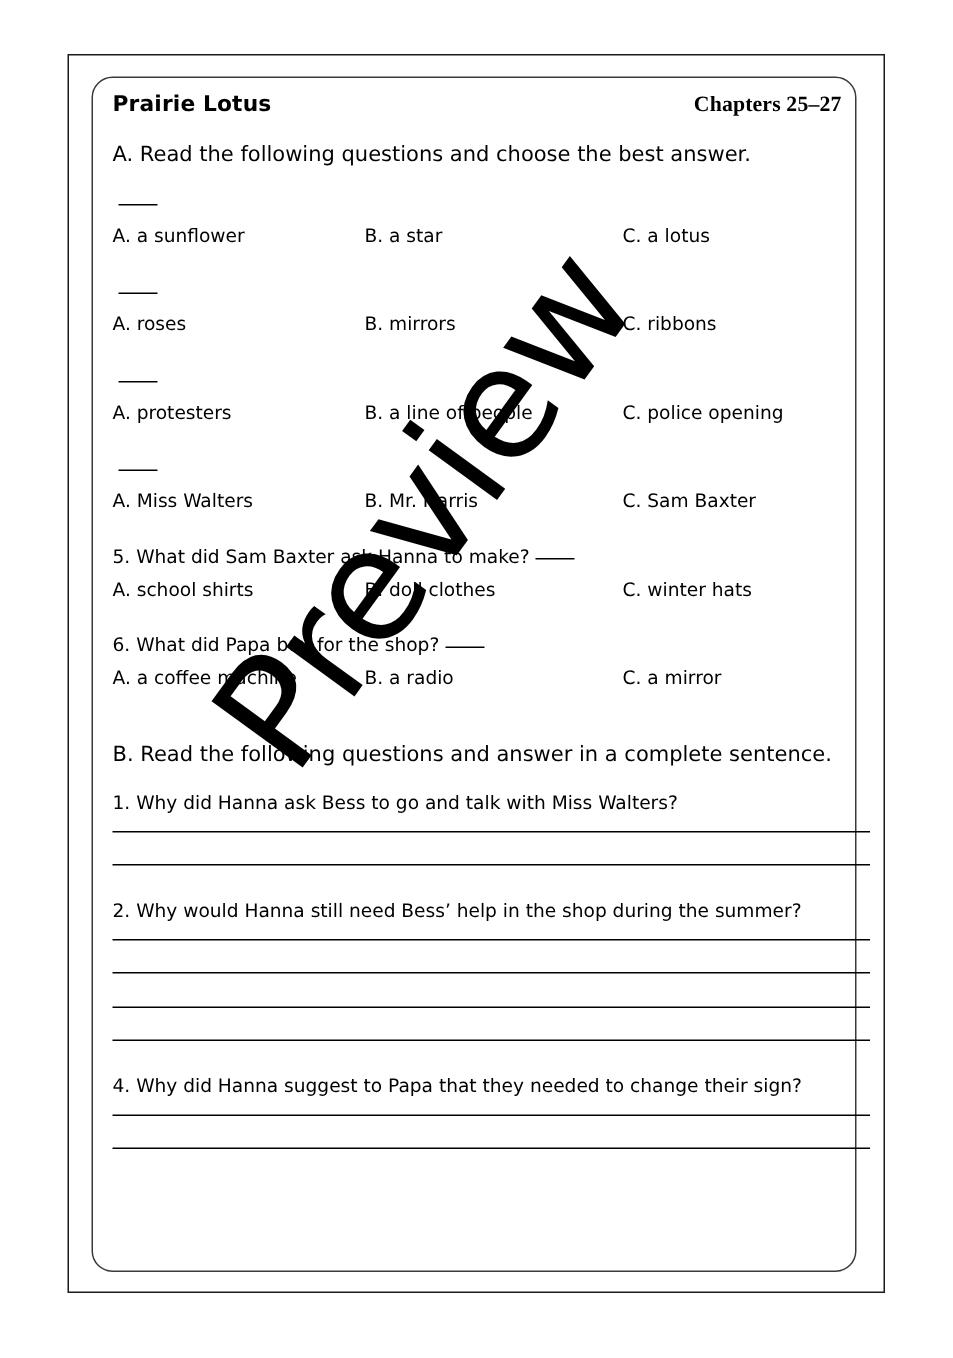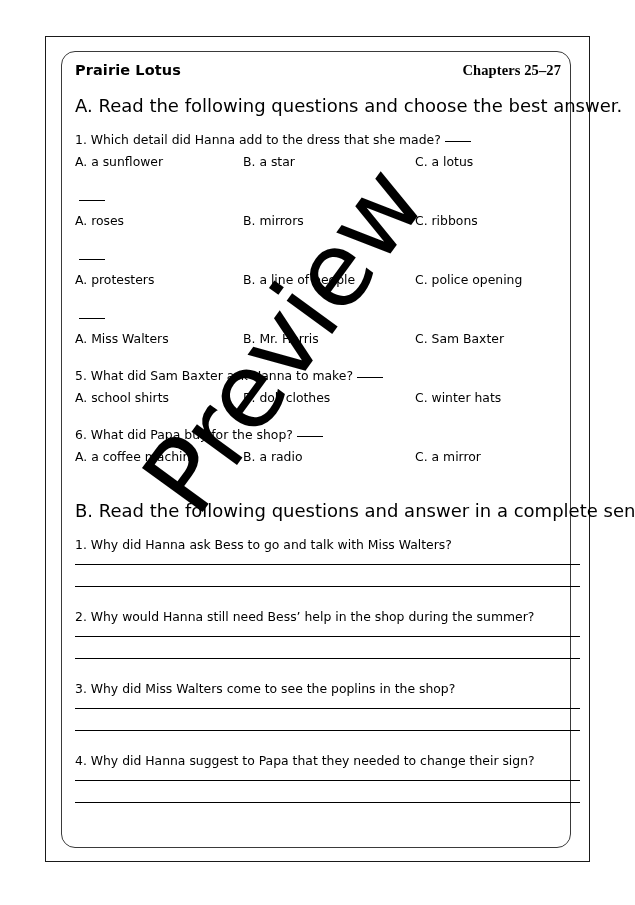--- a/index.html
+++ b/index.html
@@ -69,21 +69,21 @@
   }
   .doc-chapters {
     font-size: 14.5px;
     font-weight: bold;
     letter-spacing: 0.1px;
     font-family: Liberation Serif, serif;
   }
 
   
   .section-heading {
-    font-size: 18px;
+    font-size: 14px;
     margin-bottom: 16px;
     white-space: nowrap;
   }
   .question-line {
     font-size: 12.4px;
     margin-bottom: 7px;
     white-space: nowrap;
   }
   .blank-short {
     display: inline-block;
@@ -165,21 +165,21 @@
 <div class="content">
 
   <div class="header-row">
     <div class="doc-title">Prairie Lotus</div>
     <div class="doc-chapters">Chapters 25–27</div>
   </div>
 
   <div class="section-heading">A. Read the following questions and choose the best answer.</div>
 
   <div class="question-line">
-    <span>1. Which detail did Hanna add to the dress that she made?</span><span class="blank-short"></span>
+    <span class="blank-short"></span>
   </div>
   <div class="options-row">
     <span class="opt opt-a">A. a sunflower</span>
     <span class="opt opt-b">B. a star</span>
     <span class="opt opt-c">C. a lotus</span>
   </div>
 
   <div class="question-line">
     <span class="blank-short"></span>
   </div>
@@ -235,21 +235,20 @@
       <div class="answer-line"></div>
       <div class="answer-line"></div>
     </div>
 
     <div class="free-question">2. Why would Hanna still need Bess’ help in the shop during the summer?</div>
     <div class="answer-lines">
       <div class="answer-line"></div>
       <div class="answer-line"></div>
     </div>
 
-    <div class="free-question">3. Why did Miss Walters come to see the poplins in the shop?</div>
     <div class="answer-lines">
       <div class="answer-line"></div>
       <div class="answer-line"></div>
     </div>
 
     <div class="free-question">4. Why did Hanna suggest to Papa that they needed to change their sign?</div>
     <div class="answer-lines">
       <div class="answer-line"></div>
       <div class="answer-line"></div>
     </div>

